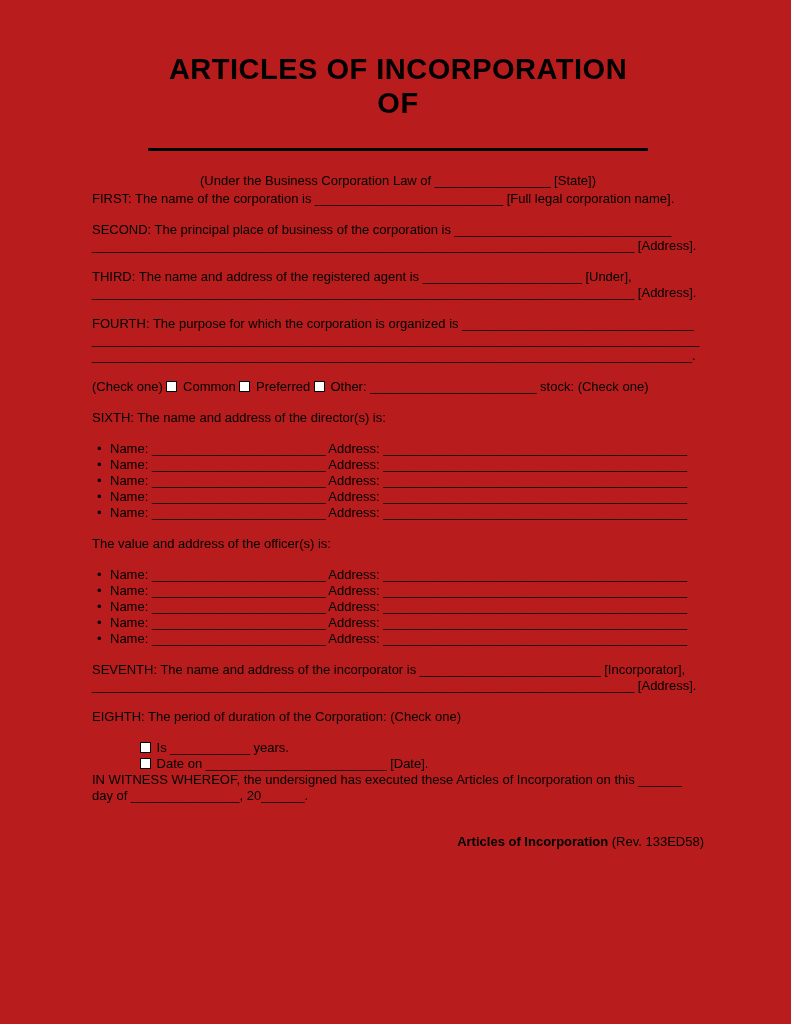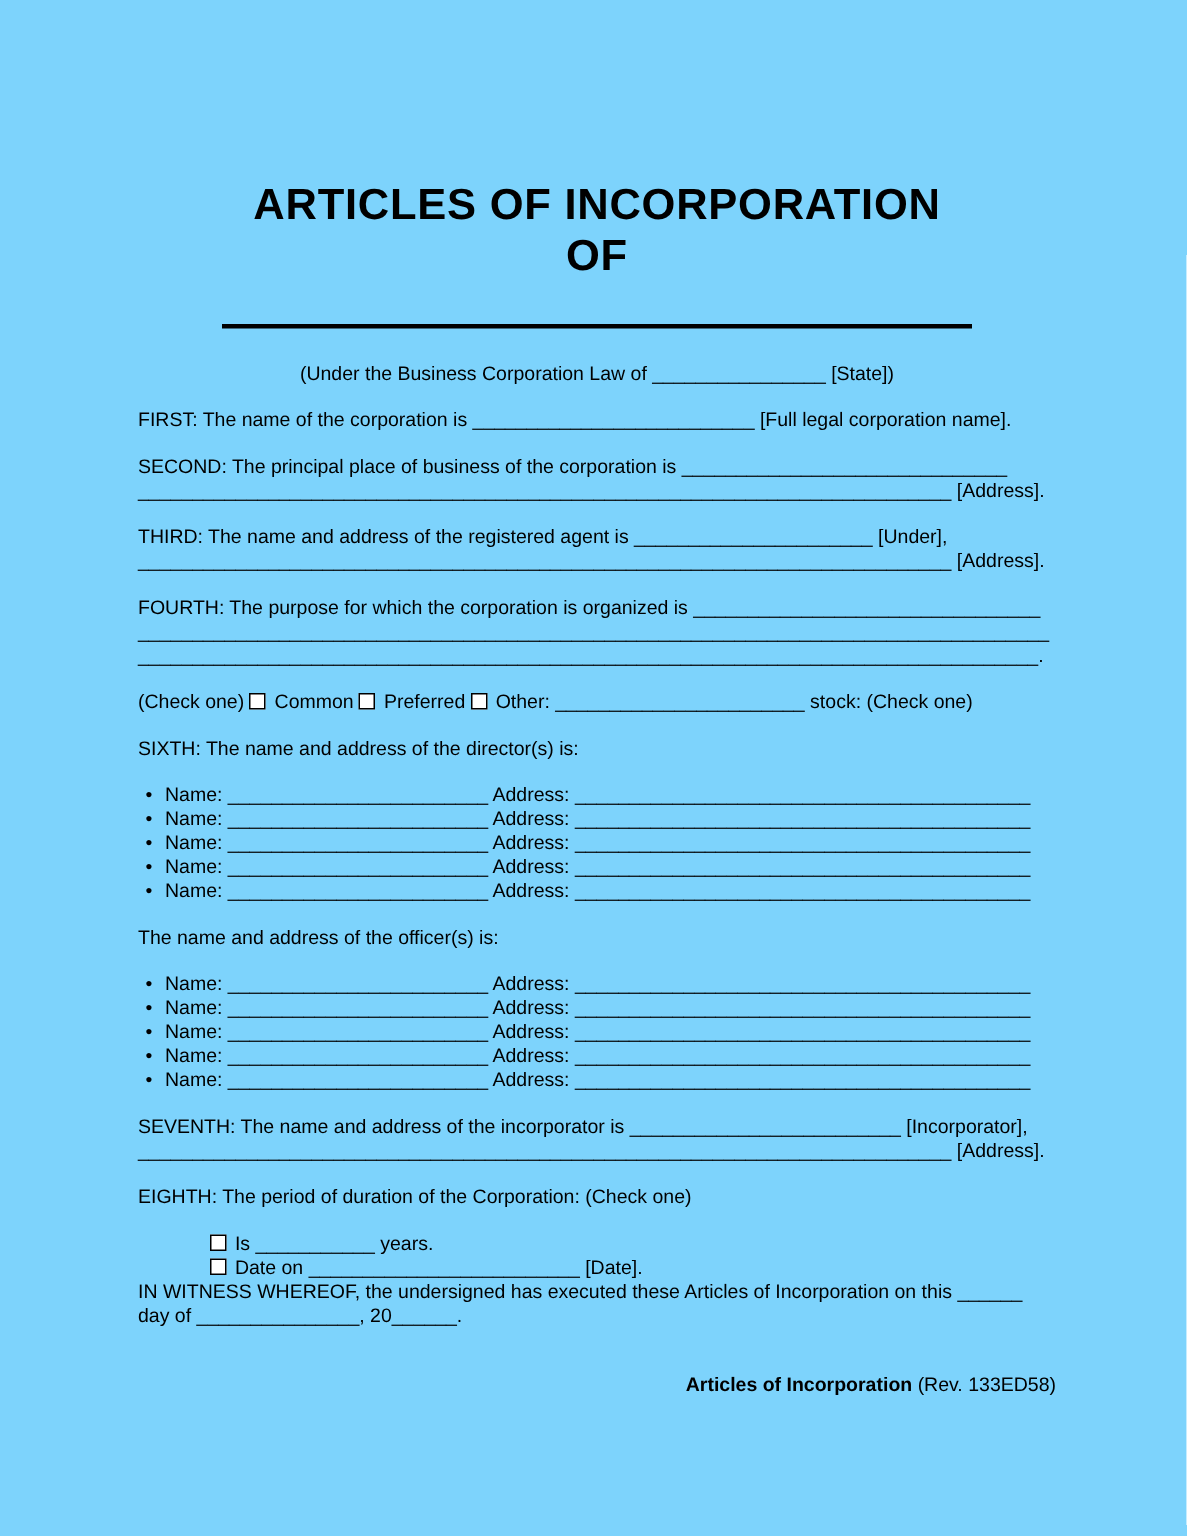--- a/index.html
+++ b/index.html
@@ -1,43 +1,43 @@
 <!DOCTYPE html>
 <html><head>
 <meta charset="utf-8">
 <style>
   html, body { margin: 0; padding: 0; background: #ffffff; }
   .page {
     position: relative;
     width: 791px;
     height: 1024px;
     box-sizing: border-box;
-    background: #7dd3fc;
+    background: #b91c1c;
     color: #000000;
     font-family: "Liberation Sans", "DejaVu Sans", sans-serif;
     font-size: 13px;
     line-height: 16px;
-    padding: 120px 87px 0 92px;
+    padding: 52px 87px 0 92px;
     overflow: hidden;
   }
   .doc-title {
     font-weight: bold;
     font-size: 29px;
     line-height: 34px;
     text-align: center;
     letter-spacing: 0.5px;
   }
   .corp-rule {
     height: 0;
     border-bottom: 3px solid #000;
     width: 500px;
     margin: 28px auto 0 auto;
   }
   .subtitle { text-align: center; margin-top: 22px; }
-  .doc-body { margin-top: 15px; }
+  .doc-body { margin-top: 2px; }
   .block { margin: 0 0 15px 0; }
   .line { white-space: nowrap; }
   .indent { padding-left: 48px; }
   .bullets .line { position: relative; padding-left: 18px; }
   .marker { position: absolute; left: 5px; top: 0; }
   .checkbox {
     display: inline-block;
     width: 9px;
     height: 9px;
     border: 1.5px solid #000;
@@ -83,21 +83,21 @@
         <div class="line"><span>SIXTH: The name and address of the director(s) is:</span></div>
       </div>
       <div class="block bullets">
         <div class="line"><span class="marker">•</span><span>Name: </span><span>________________________</span><span> Address: </span><span>__________________________________________</span></div>
         <div class="line"><span class="marker">•</span><span>Name: </span><span>________________________</span><span> Address: </span><span>__________________________________________</span></div>
         <div class="line"><span class="marker">•</span><span>Name: </span><span>________________________</span><span> Address: </span><span>__________________________________________</span></div>
         <div class="line"><span class="marker">•</span><span>Name: </span><span>________________________</span><span> Address: </span><span>__________________________________________</span></div>
         <div class="line"><span class="marker">•</span><span>Name: </span><span>________________________</span><span> Address: </span><span>__________________________________________</span></div>
       </div>
       <div class="block">
-        <div class="line"><span>The name and address of the officer(s) is:</span></div>
+        <div class="line"><span>The value and address of the officer(s) is:</span></div>
       </div>
       <div class="block bullets">
         <div class="line"><span class="marker">•</span><span>Name: </span><span>________________________</span><span> Address: </span><span>__________________________________________</span></div>
         <div class="line"><span class="marker">•</span><span>Name: </span><span>________________________</span><span> Address: </span><span>__________________________________________</span></div>
         <div class="line"><span class="marker">•</span><span>Name: </span><span>________________________</span><span> Address: </span><span>__________________________________________</span></div>
         <div class="line"><span class="marker">•</span><span>Name: </span><span>________________________</span><span> Address: </span><span>__________________________________________</span></div>
         <div class="line"><span class="marker">•</span><span>Name: </span><span>________________________</span><span> Address: </span><span>__________________________________________</span></div>
       </div>
       <div class="block">
         <div class="line"><span>SEVENTH: The name and address of the incorporator is </span><span>_________________________</span><span> [Incorporator],</span></div>

